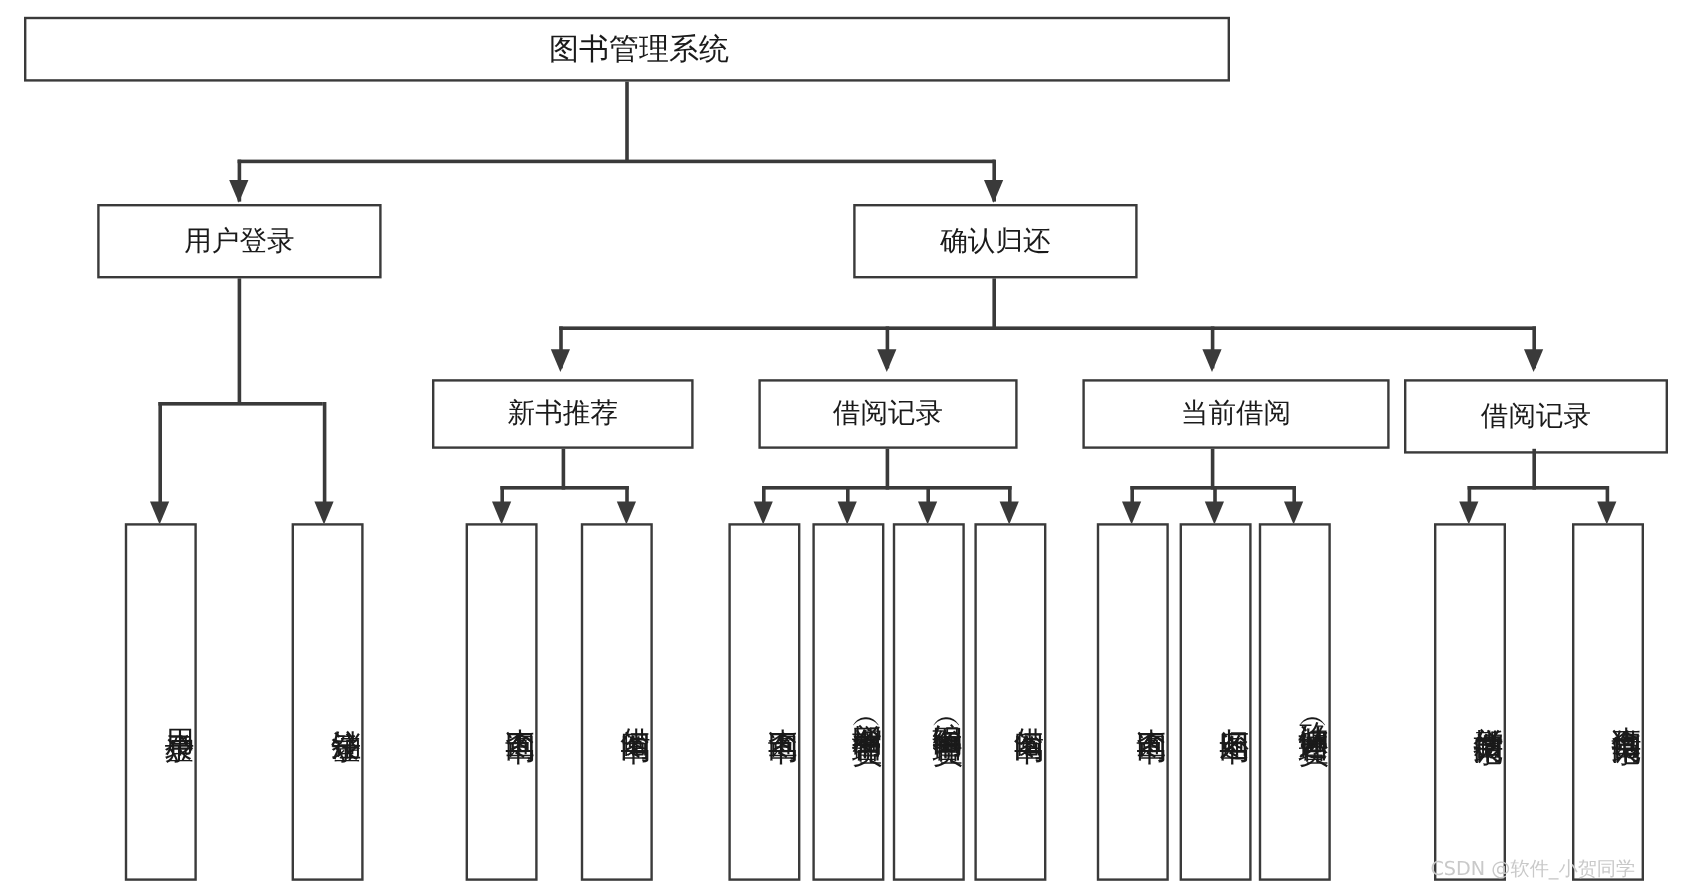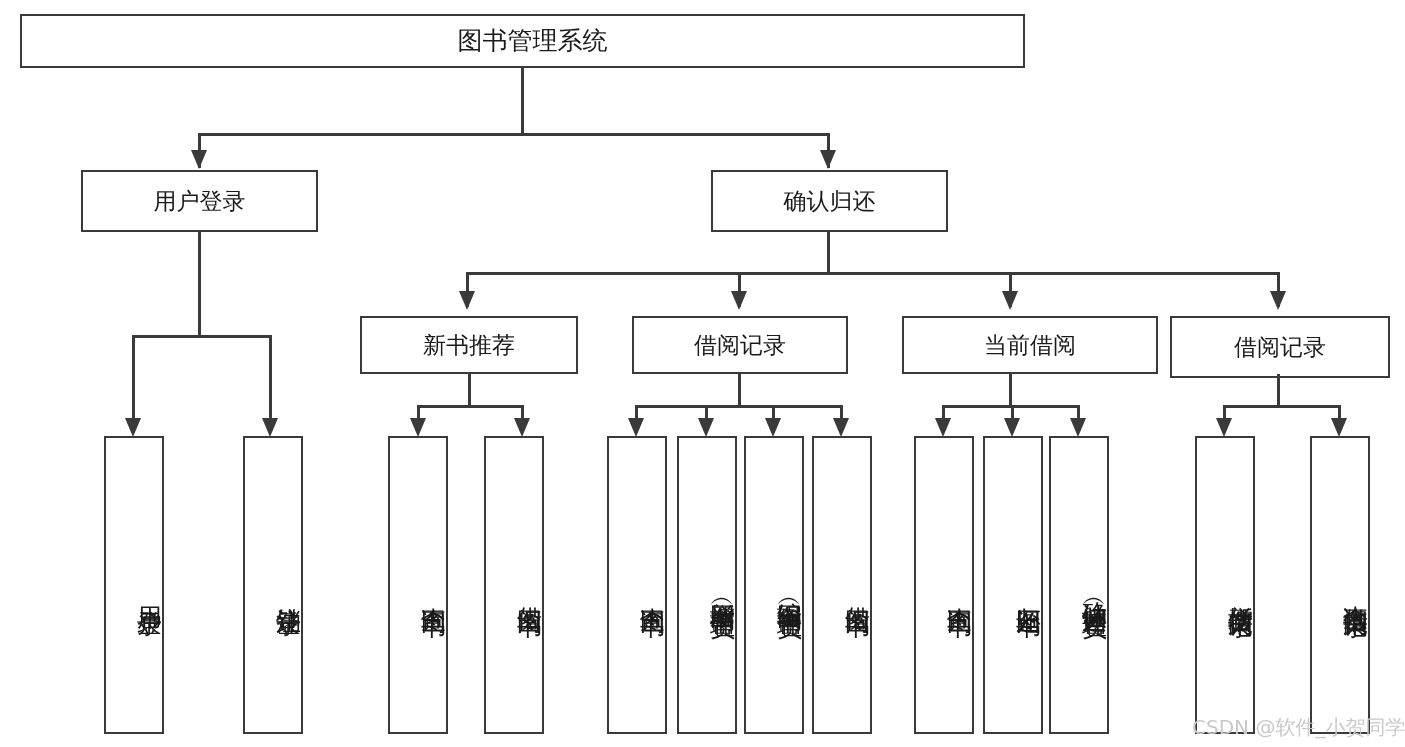--- a/index.html
+++ b/index.html
@@ -55,21 +55,21 @@
     position: absolute;
     width: 0;
     height: 0;
     border-left: 8px solid transparent;
     border-right: 8px solid transparent;
     border-top: 19px solid #3a3a3a;
   }
   .watermark {
     position: absolute;
     color: #c9c9c9;
-    font-size: 20px;
+    font-size: 16px;
     white-space: nowrap;
     font-family: "DejaVu Sans", "Liberation Sans", sans-serif;
   }
 </style>
 </head>
 <body>
 
 <div id="canvas">
 
   <div class="node lvl0" style="left:20px; top:14px; width:1005px; height:54px;padding-left:20px;">

